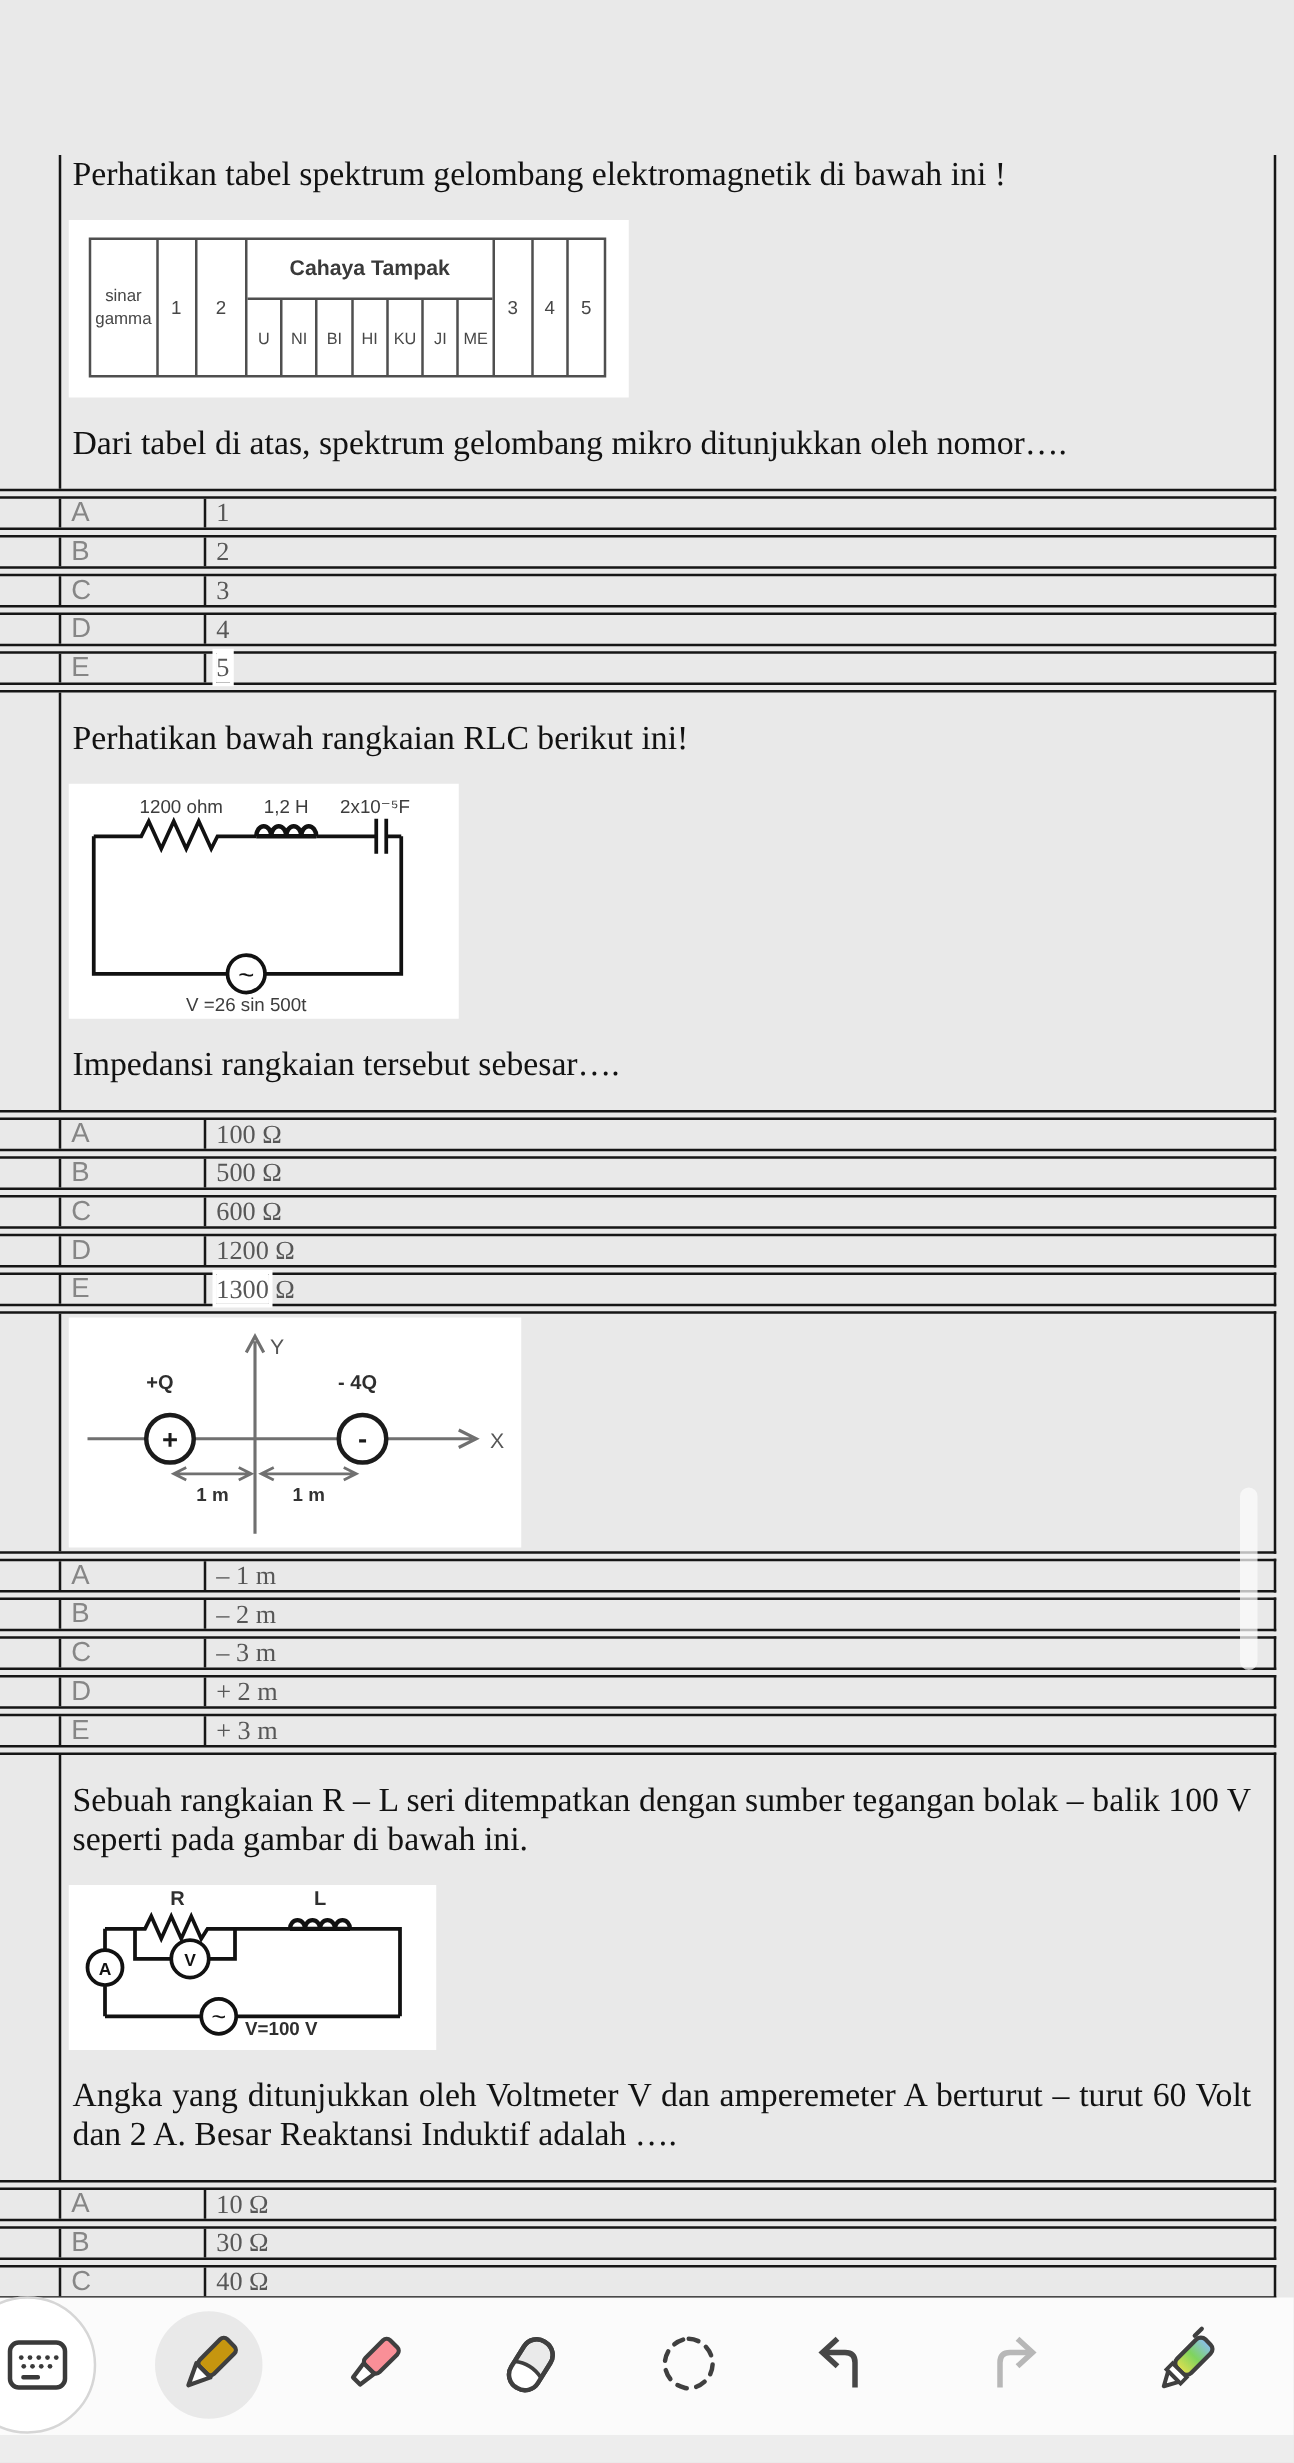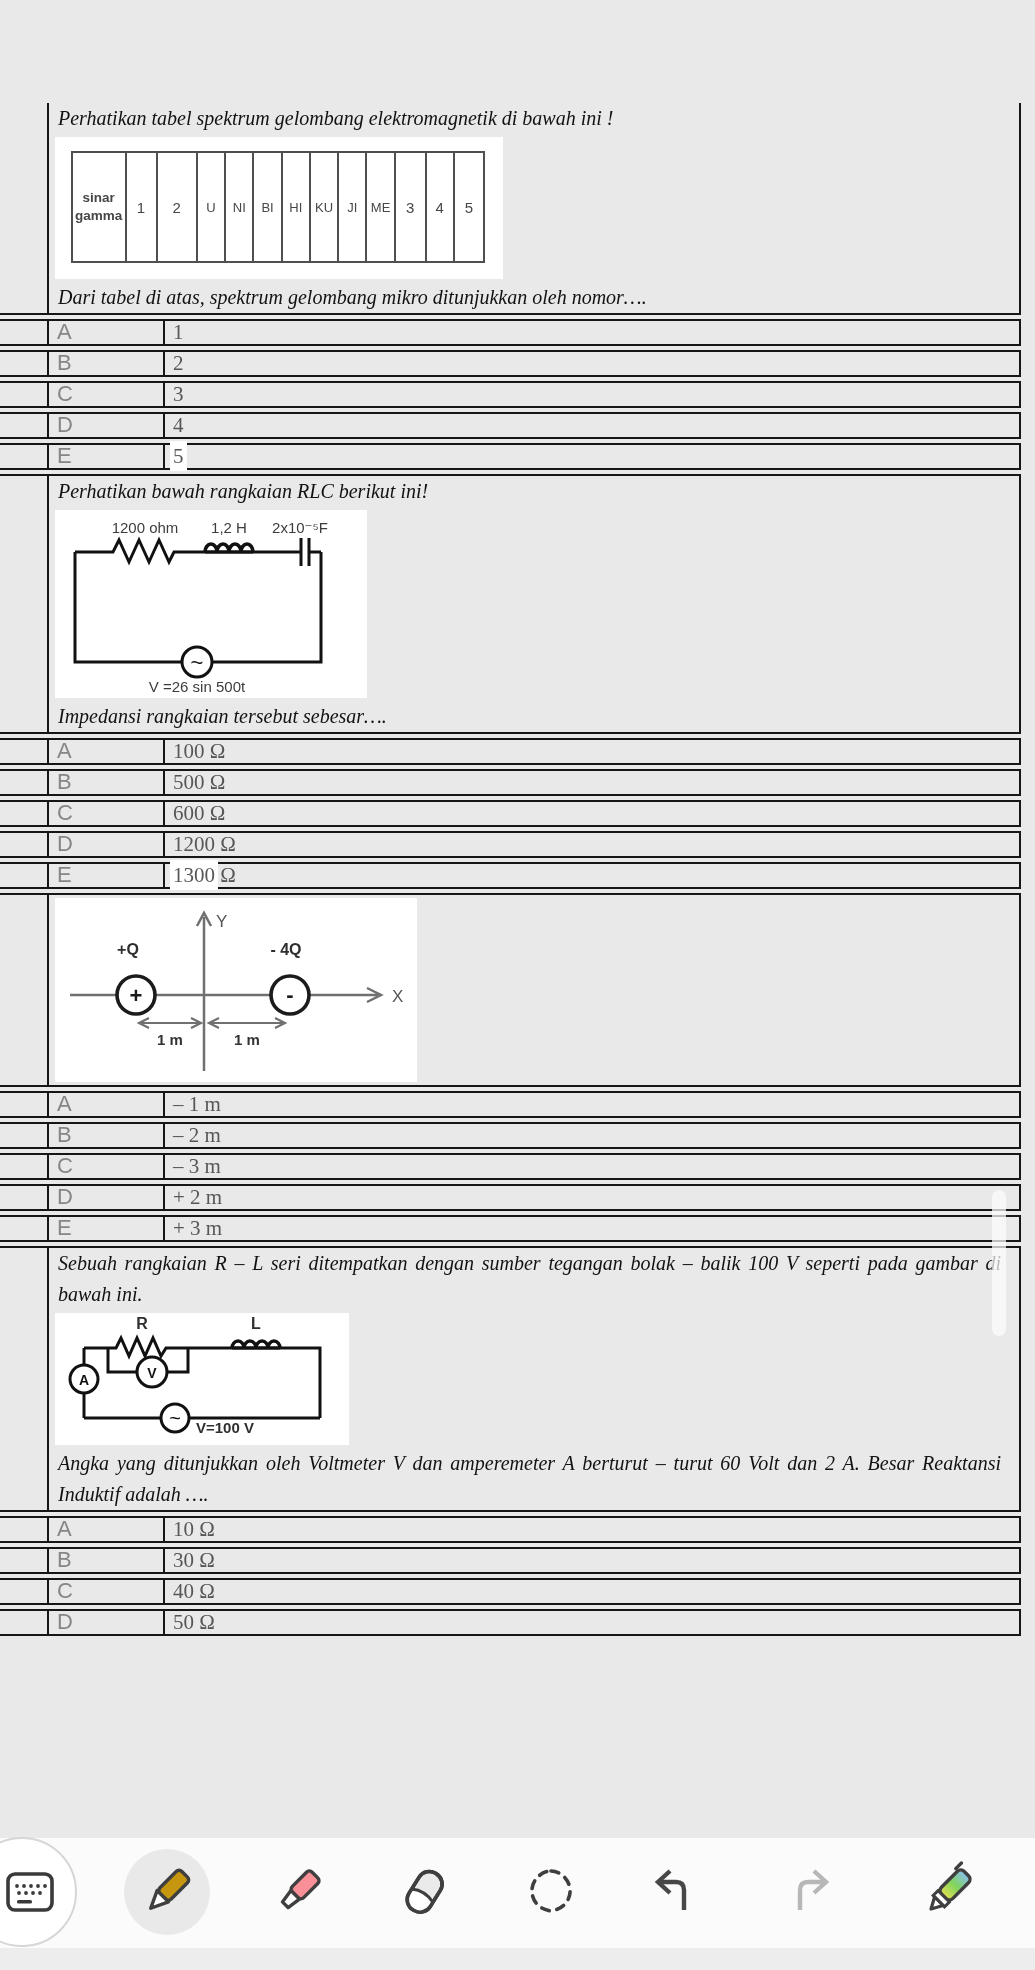--- a/index.html
+++ b/index.html
@@ -5,40 +5,40 @@
   html,body{margin:0;padding:0;}
   body{width:1035px;height:1970px;background:#e9e9e9;overflow:hidden;
        font-family:"Liberation Serif","DejaVu Serif",serif;}
   .screen{position:relative;width:1035px;height:1970px;background:#e9e9e9;}
 
   
   .doc{position:absolute;top:103px;left:0;width:1021px;}
   .row{position:relative;border:2px solid #161616;border-left:none;margin-bottom:4px;box-sizing:border-box;}
   .row::before{content:"";position:absolute;left:47px;top:0;bottom:0;width:2px;background:#161616;}
   .qbox.first{border-top:none;}
-  .qtext{font-size:20px;line-height:31px;margin:0 0;padding:0 18px 0 58px;
-         text-align:justify;color:#121212;font-style:italic;}
+  .qtext{font-size:27px;line-height:31px;margin:21px 0;padding:0 18px 0 58px;
+         text-align:justify;color:#121212;}
   .opt{height:27px;}
   .opt::after{content:"";position:absolute;left:163px;top:0;bottom:0;width:2px;background:#161616;}
   .opt .letter{position:absolute;left:57px;top:50%;transform:translateY(-54%);
                font-family:"Liberation Sans","DejaVu Sans",sans-serif;font-size:22px;color:#868686;}
   .opt .value{position:absolute;left:173px;top:50%;transform:translateY(-52%);
               font-size:21px;color:#575757;white-space:pre;}
   .hl{background:#fff;box-shadow:0 0 0 3px #fff;}
 
   
   .figbox{background:#fff;margin:3px 0 3px 55px;}
   .spec-box{width:448px;height:142px;padding:14px 0 0 16px;box-sizing:border-box;}
 
   
   .spec{display:flex;width:414px;height:112px;border:2px solid #4f4f4f;box-sizing:border-box;
         background:#fff;font-family:"Liberation Sans","DejaVu Sans",sans-serif;color:#474747;}
   .sc{border-right:2px solid #4f4f4f;box-sizing:border-box;}
   .cell-c{display:flex;align-items:center;justify-content:center;}
-  .gamma{width:57px;font-size:13.5px;line-height:1.3;text-align:center;font-weight:bold;}
+  .gamma{width:57px;font-size:13.5px;line-height:1.3;text-align:center;}
   .num{font-size:15px;}
   .w1{width:33px}.w2{width:43px}.w3{width:33px}.w4{width:30px}
   .w5{width:30px;border-right:none;}
   .group{width:211px;display:flex;flex-direction:column;}
   .gh{height:46px;display:flex;align-items:center;justify-content:center;
       font-size:17px;font-weight:700;color:#3a3a3a;border-bottom:2px solid #4f4f4f;}
   .subs{flex:1;display:flex;}
   .sub{flex:1;border-right:2px solid #4f4f4f;display:flex;align-items:center;
        justify-content:center;font-size:13px;box-sizing:border-box;}
   .sub:last-child{border-right:none;}
@@ -69,20 +69,21 @@
   <div class="doc">
 
     <section class="row qbox first">
       <p class="qtext">Perhatikan tabel spektrum gelombang elektromagnetik di bawah ini !</p>
       <div class="figbox spec-box">
         <div class="spec">
           <div class="sc gamma cell-c">sinar gamma</div>
           <div class="sc num w1 cell-c">1</div>
           <div class="sc num w2 cell-c">2</div>
           <div class="sc group">
+            <div class="gh">Cahaya Tampak</div>
             <div class="subs">
               <div class="sub">U</div>
               <div class="sub">NI</div>
               <div class="sub">BI</div>
               <div class="sub">HI</div>
               <div class="sub">KU</div>
               <div class="sub">JI</div>
               <div class="sub">ME</div>
             </div>
           </div>

